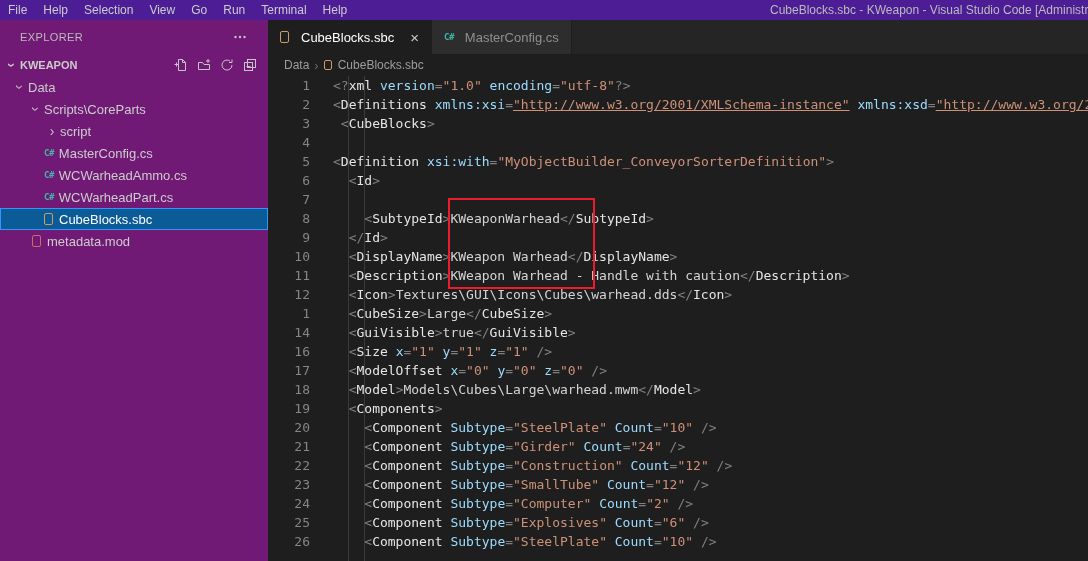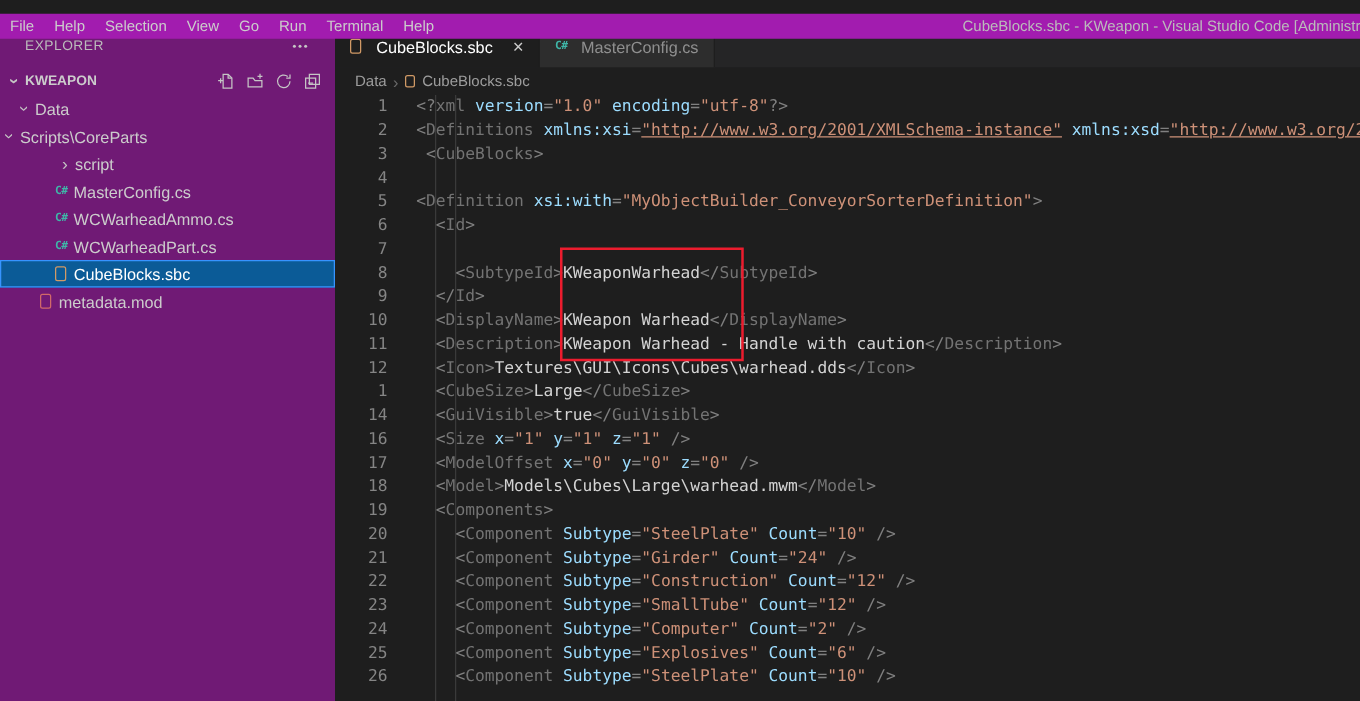--- a/index.html
+++ b/index.html
@@ -1,20 +1,20 @@
 <!DOCTYPE html>
 <html><head>
 <meta charset="utf-8">
 <style>
   *{margin:0;padding:0;box-sizing:border-box}
   html,body{width:1088px;height:561px}
   body{position:relative;overflow:hidden;background:#1e1e1e;font-family:"Liberation Sans",sans-serif}
 
   
-  .titlebar{position:absolute;left:0;top:11px;right:0;height:20px;background:#a21caf;display:flex;align-items:flex-start;z-index:3}
+  .titlebar{position:absolute;left:0;top:0;right:0;height:20px;background:#4c1d95;display:flex;align-items:flex-start;z-index:3}
   .menubar{display:flex;height:100%}
   .menu-item{padding:0 8px;font-size:12px;color:#cccccc;line-height:20px;cursor:default}
   .window-title{position:absolute;right:0;top:0;width:318px;height:20px;overflow:hidden;white-space:nowrap;font-size:12px;color:#bbbbbb;line-height:20px}
 
   .main{position:absolute;top:20px;left:0;right:0;bottom:0;display:flex}
 
   
   .sidebar{width:268px;min-width:268px;background:#701a75;display:flex;flex-direction:column;overflow:hidden}
   .panel-header{height:34px;display:flex;align-items:center;padding:0 18px 0 20px;font-size:11px;color:#bbbbbb;letter-spacing:.4px}
   .panel-header .icon-btn{margin-left:auto}
@@ -47,21 +47,21 @@
   .code-area{flex:1;position:relative;overflow:hidden;font-family:"DejaVu Sans Mono",monospace;font-size:13px}
   .indent-guide{position:absolute;top:0;bottom:0;width:1px;background:#3a3a3a}
   .g1{left:80px}.g2{left:96px}
   #code-lines{position:relative}
   .code-line{display:flex;height:19px;line-height:19px}
   .code-line.current{background:rgba(255,255,255,.03)}
   .code-line.current .ln{color:#c6c6c6}
   .ln{width:57px;min-width:57px;padding-right:15px;text-align:right;color:#858585}
   .lc{white-space:pre;padding-left:8px}
   .tk-p{color:#808080}
-  .tk-tag{color:#737373}
+  .tk-tag{color:#e5e5e5}
   .tk-attr{color:#9cdcfe}
   .tk-str{color:#ce9178}
   .tk-url{color:#ce9178;text-decoration:underline}
   .tk-txt{color:#d4d4d4}
   .tk-hl{color:#569cd6;background:rgba(110,117,125,.45);outline:1px solid rgba(180,180,180,.4);outline-offset:-1px}
 
   
   .annotation-box{position:absolute;left:448px;top:198px;width:147px;height:91px;border:2px solid #ec1c2e;z-index:6;pointer-events:none}
 </style>
 </head>
@@ -124,21 +124,21 @@
               <path d="M3.5 8.5h4"></path>
             </svg>
           </span>
       </span>
     </div>
     <div id="file-tree">
         <div class="tree-row" style="padding-left: 12px;">
           <span class="chev open">›</span>
           <span class="tree-label">Data</span>
         </div>
-        <div class="tree-row" style="">
+        <div class="tree-row" style="padding-left: 28px;">
           <span class="chev open">›</span>
           <span class="tree-label">Scripts\CoreParts</span>
         </div>
         <div class="tree-row" style="padding-left: 44px;">
           <span class="chev">›</span>
           <span class="tree-label">script</span>
         </div>
         <div class="tree-row" style="padding-left: 28px;">
           <span class="spacer"></span>
           <span class="ic-cs">C#</span>

